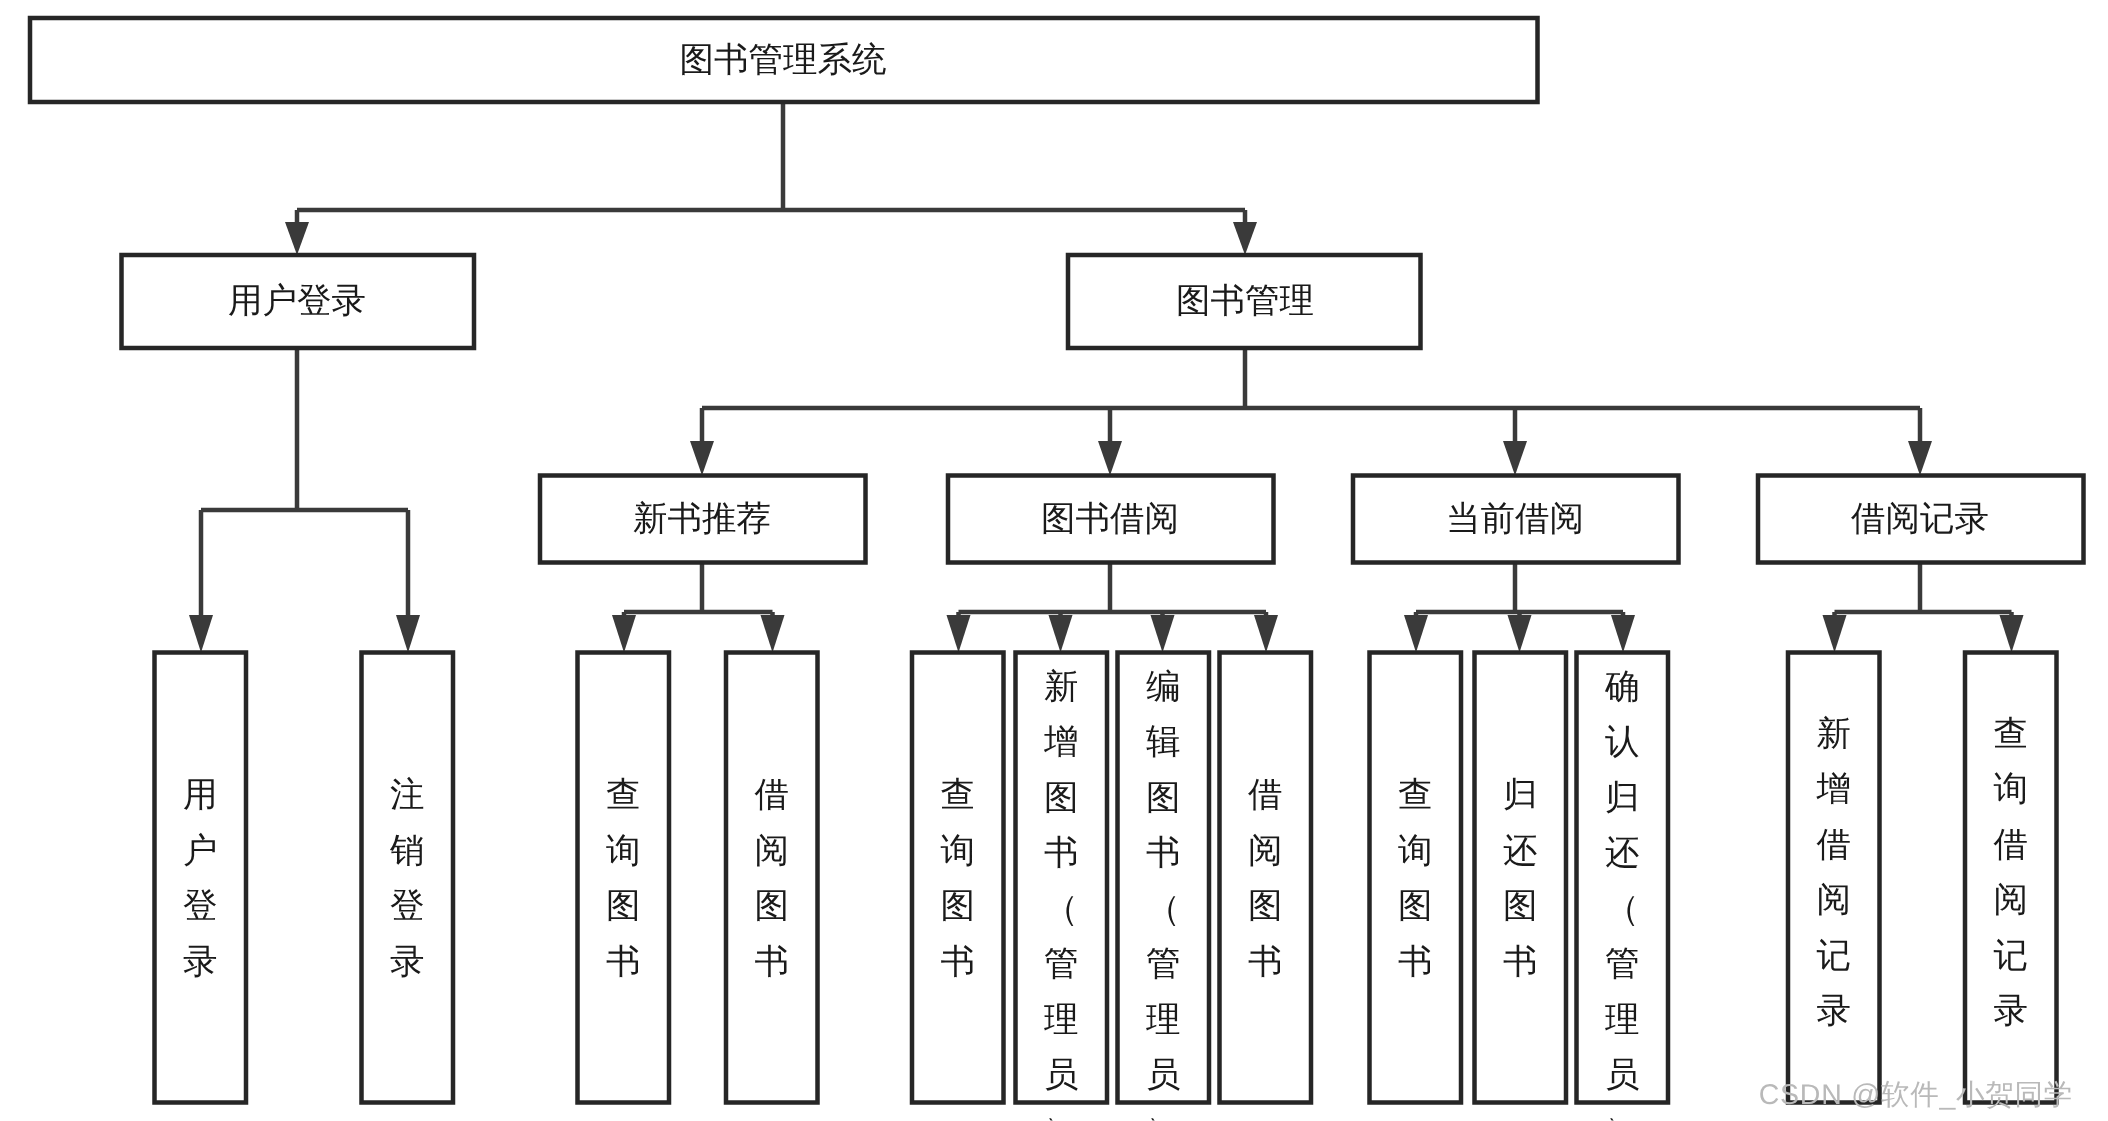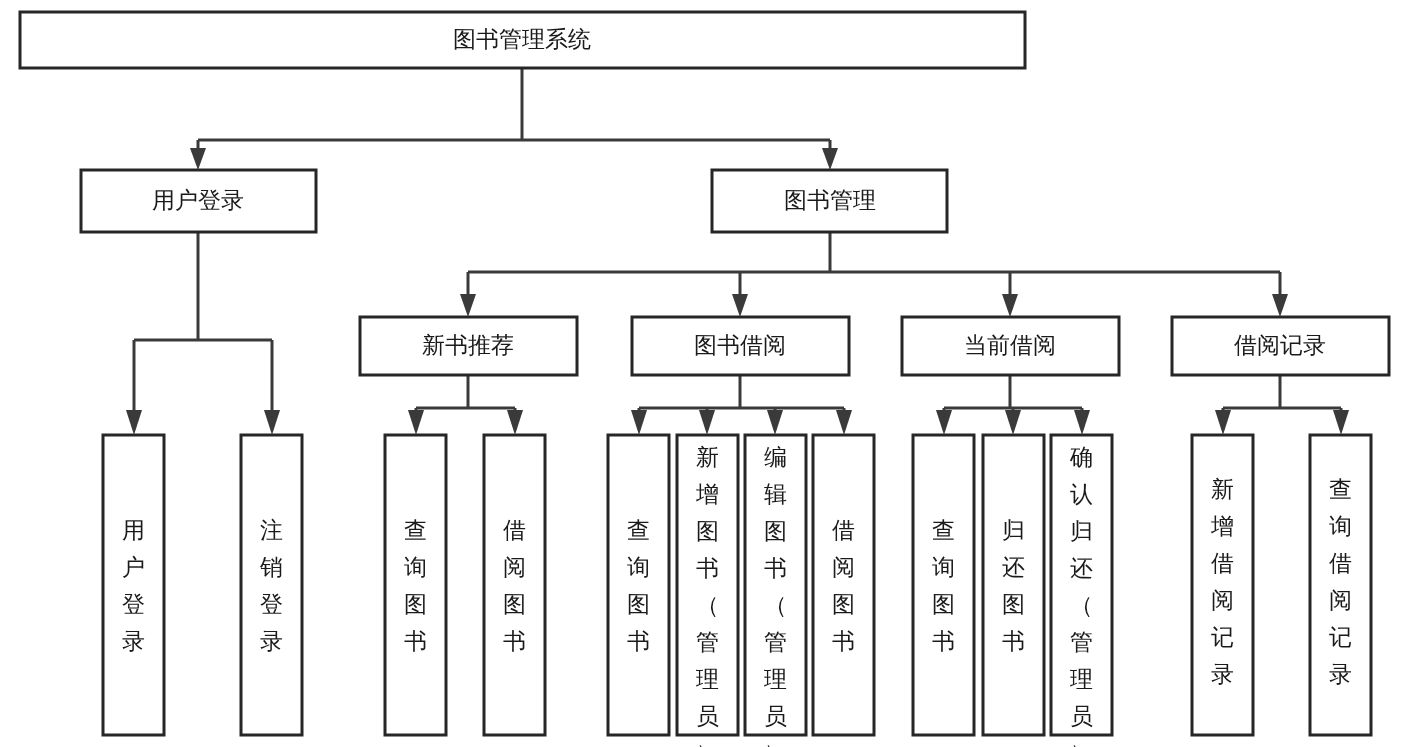--- a/index.html
+++ b/index.html
@@ -222,13 +222,14 @@
           <text class="node-label-v" x="1222.5"><tspan x="1222.5" y="496.5">新</tspan><tspan x="1222.5" y="533.5">增</tspan><tspan x="1222.5" y="570.5">借</tspan><tspan x="1222.5" y="607.5">阅</tspan><tspan x="1222.5" y="644.5">记</tspan><tspan x="1222.5" y="681.5">录</tspan></text>
         </g>
         <g>
           <rect class="node-rect" x="1310" y="435" width="61" height="300"></rect>
           <text class="node-label-v" x="1340.5"><tspan x="1340.5" y="496.5">查</tspan><tspan x="1340.5" y="533.5">询</tspan><tspan x="1340.5" y="570.5">借</tspan><tspan x="1340.5" y="607.5">阅</tspan><tspan x="1340.5" y="644.5">记</tspan><tspan x="1340.5" y="681.5">录</tspan></text>
         </g>
       </g>
 
   </svg>
 
+  <div class="watermark">CSDN @软件_小贺同学</div>
 </div>
 
 </body></html>

